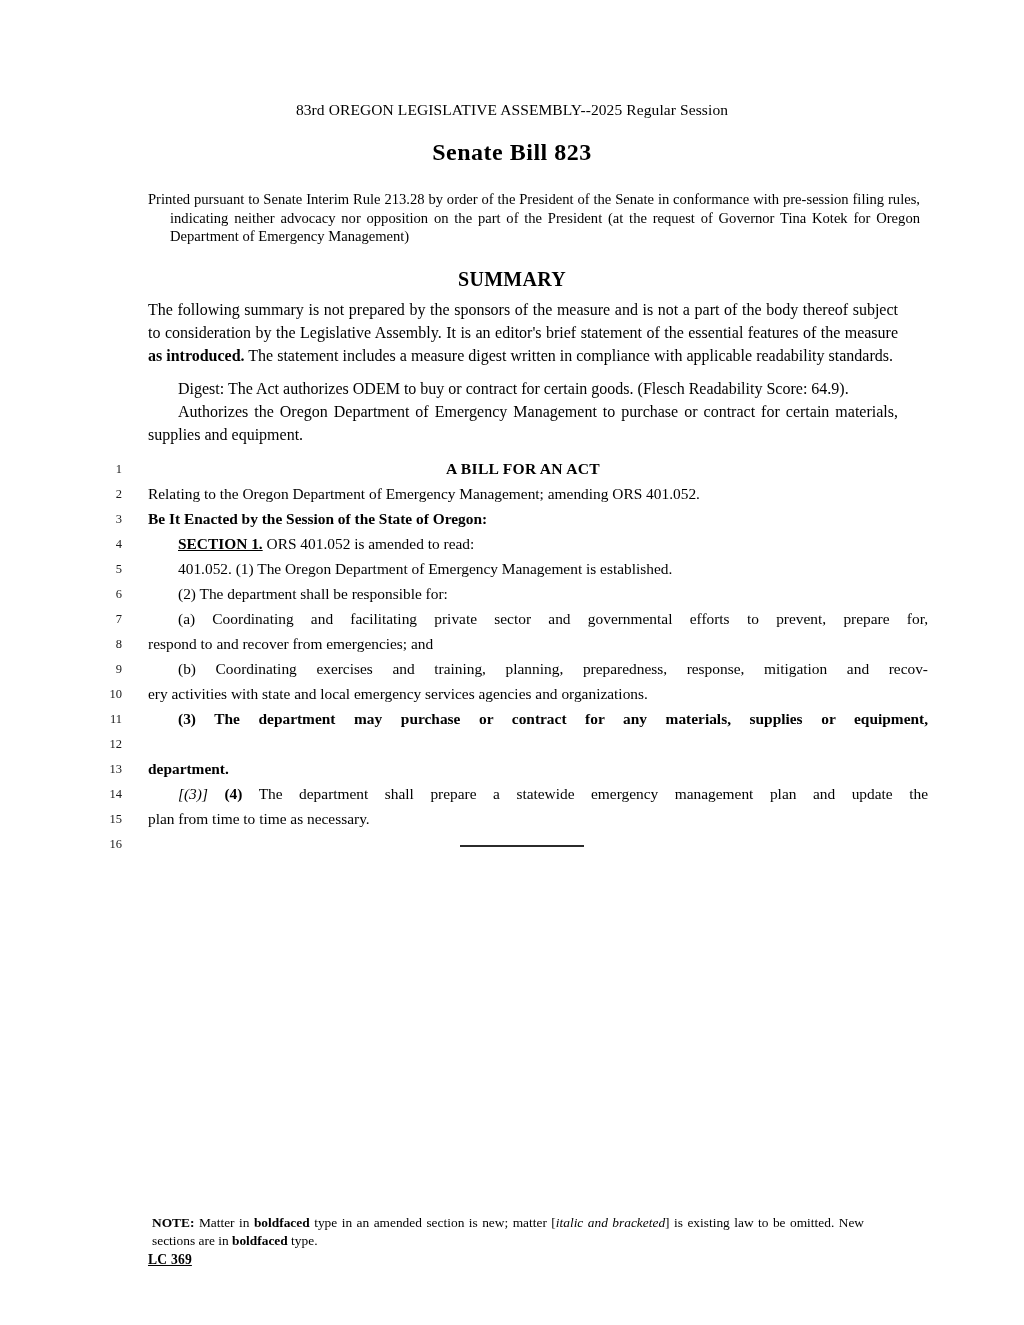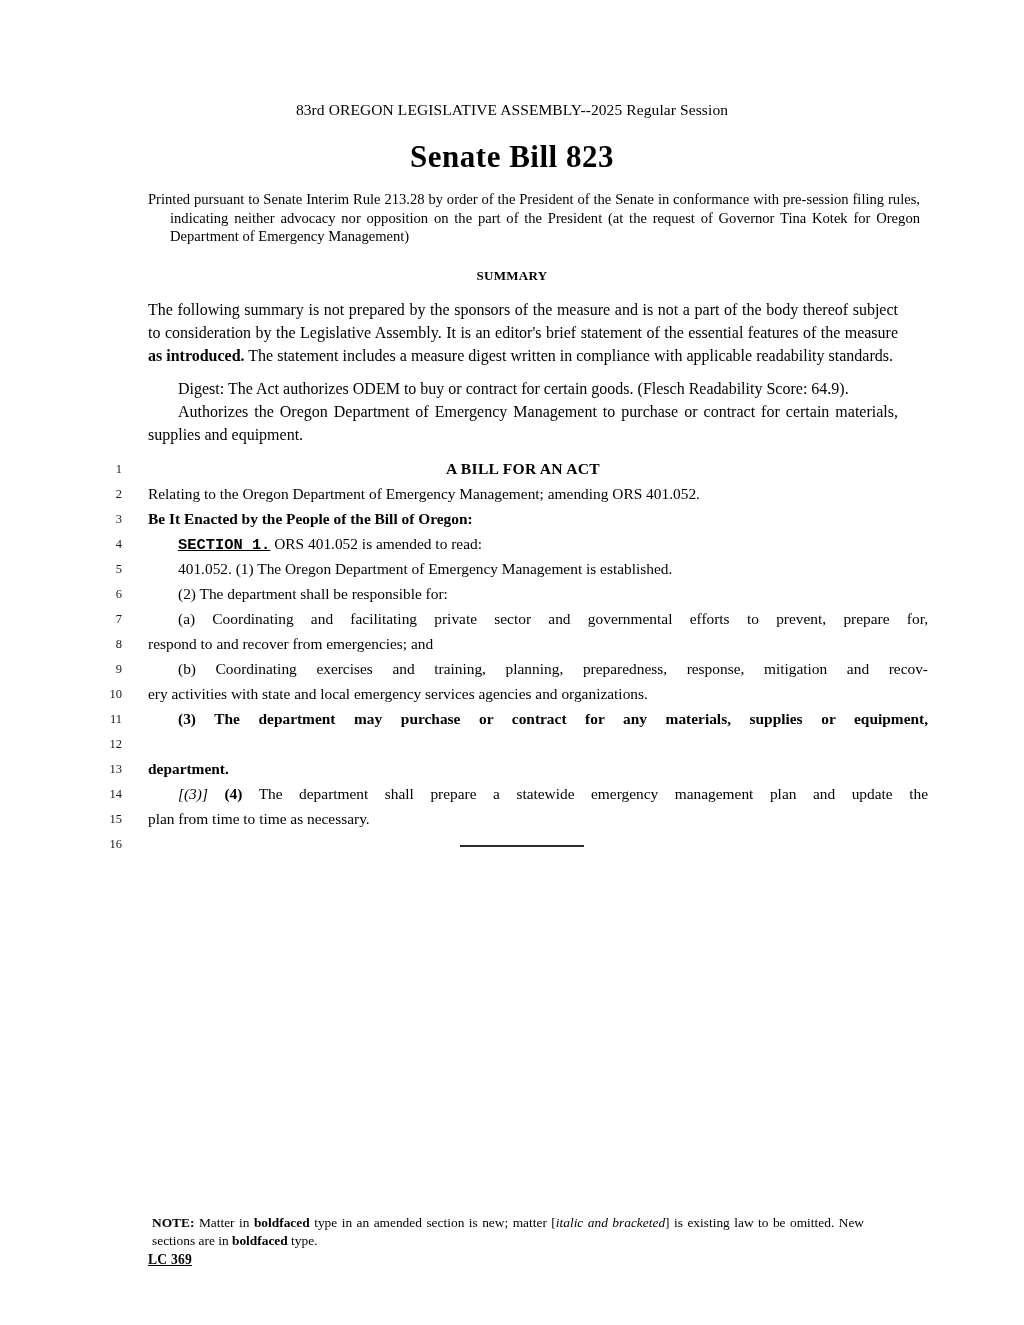--- a/index.html
+++ b/index.html
@@ -29,21 +29,21 @@
     width: 1024px;
     text-align: center;
     font-size: 15.5px;
     letter-spacing: 0.1px;
   }
   .bill-title {
     position: absolute;
     left: 0; top: 139px;
     width: 1024px;
     text-align: center;
-    font-size: 31px;
+    font-size: 24px;
     font-weight: bold;
     letter-spacing: 0.5px;
   }
 
   
   .printed-block {
     position: absolute;
     left: 148px; top: 190px;
     width: 750px;
     font-size: 14.6px;
@@ -53,21 +53,21 @@
     padding-left: 22px;
     text-indent: -22px;
   }
 
   
   .summary-heading {
     position: absolute;
     left: 0; top: 268px;
     width: 1024px;
     text-align: center;
-    font-size: 13px;
+    font-size: 20px;
     font-weight: bold;
     letter-spacing: 0.3px;
   }
   .summary-body {
     position: absolute;
     left: 148px; top: 298px;
     width: 750px;
     font-size: 16px;
     line-height: 23px;
   }
@@ -118,21 +118,21 @@
   }
   .line-text.center {
     text-align: center;
     width: 750px;
     font-weight: bold;
     font-size: 15.6px;
     letter-spacing: 0.3px;
   }
   .ind1 { padding-left: 30px; }
   .b { font-weight: bold; }
-  .u { text-decoration: underline; font-family: Liberation Mono, monospace; }
+  .u { text-decoration: underline; }
   .i { font-style: italic; }
 
   .end-rule {
     position: absolute;
     left: 460px;
     top: 12px;
     width: 124px;
     height: 0;
     border-top: 2px solid #2b2b2b;
   }
@@ -181,21 +181,21 @@
       <span class="line-text center">A BILL FOR AN ACT</span>
     </div>
 
     <div class="bill-line">
       <span class="line-no">2</span>
       <span class="line-text">Relating to the Oregon Department of Emergency Management; amending ORS 401.052.</span>
     </div>
 
     <div class="bill-line">
       <span class="line-no">3</span>
-      <span class="line-text b">Be It Enacted by the People of the Bill of Oregon:</span>
+      <span class="line-text b">Be It Enacted by the Session of the State of Oregon:</span>
     </div>
 
     <div class="bill-line">
       <span class="line-no">4</span>
       <span class="line-text ind1"><span class="b u">SECTION 1.</span><span> ORS 401.052 is amended to read:</span></span>
     </div>
 
     <div class="bill-line">
       <span class="line-no">5</span>
       <span class="line-text ind1">401.052. (1) The Oregon Department of Emergency Management is established.</span>

